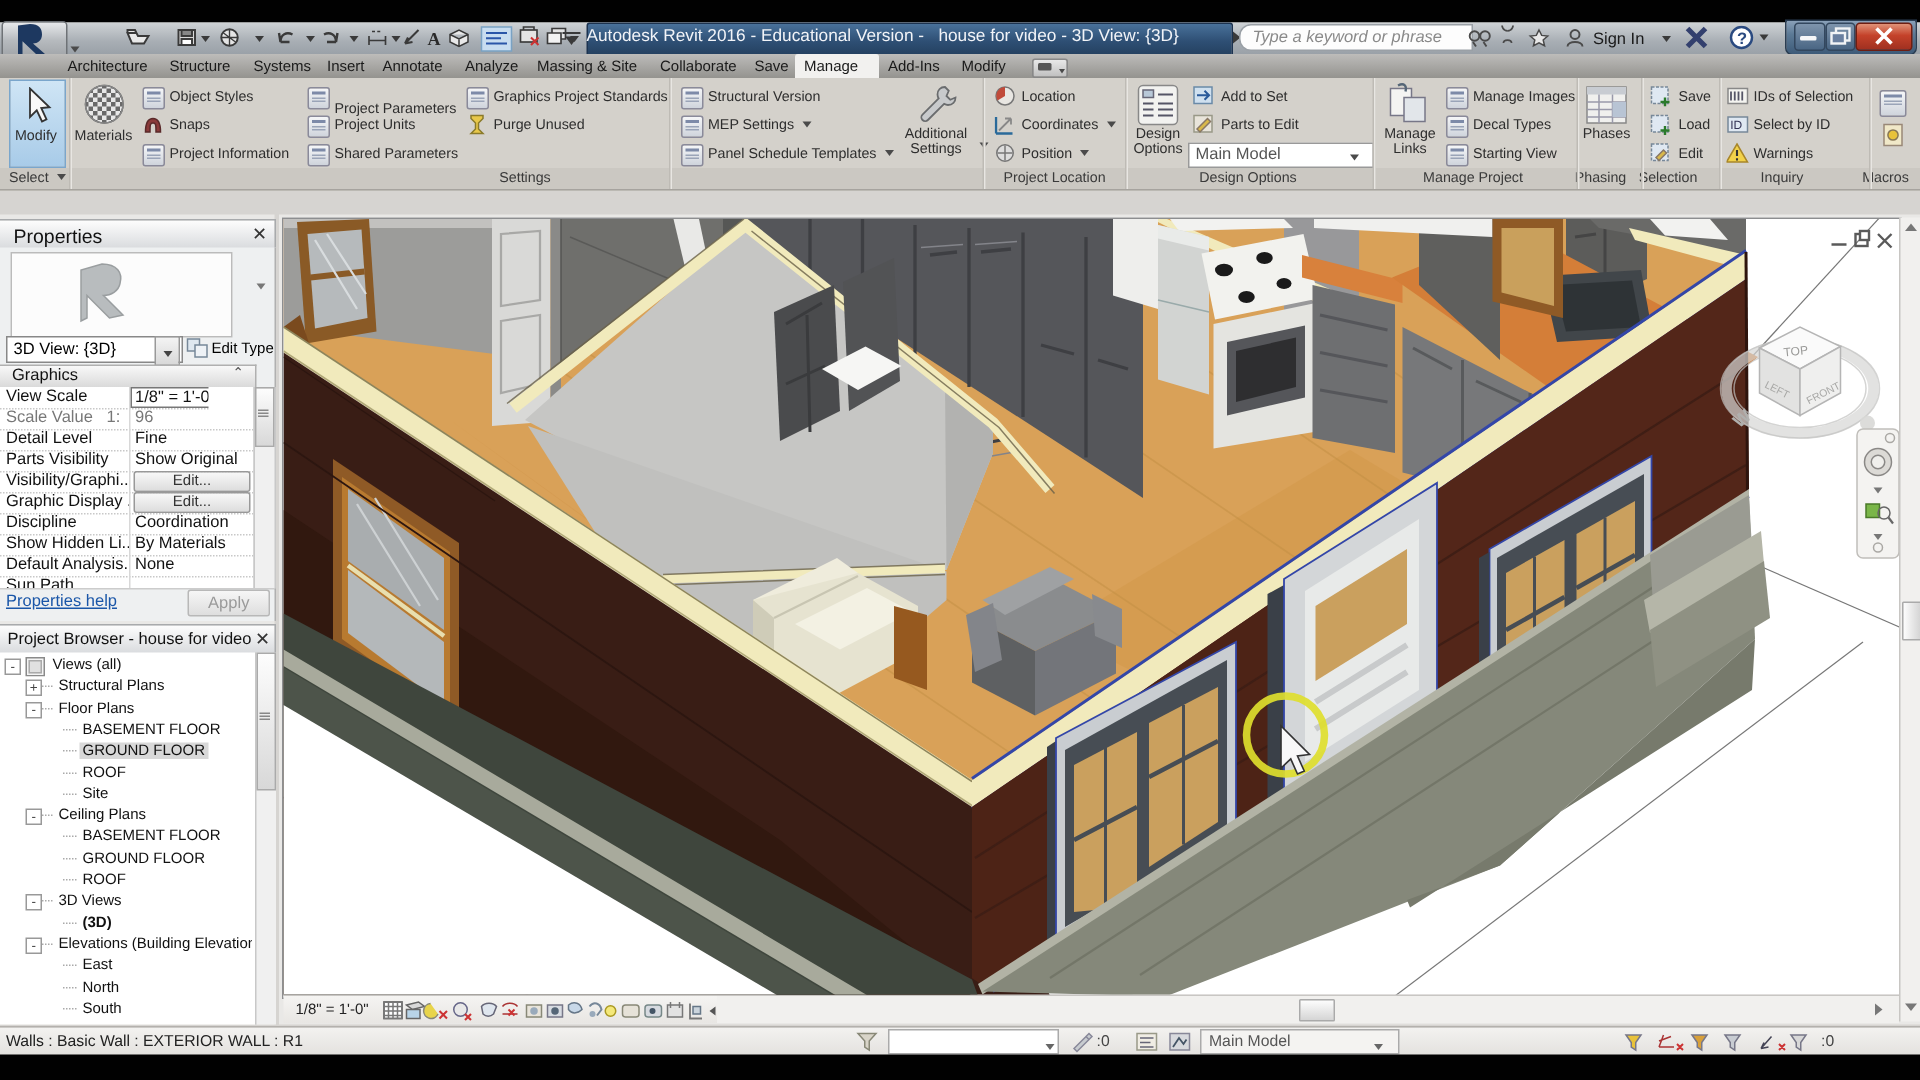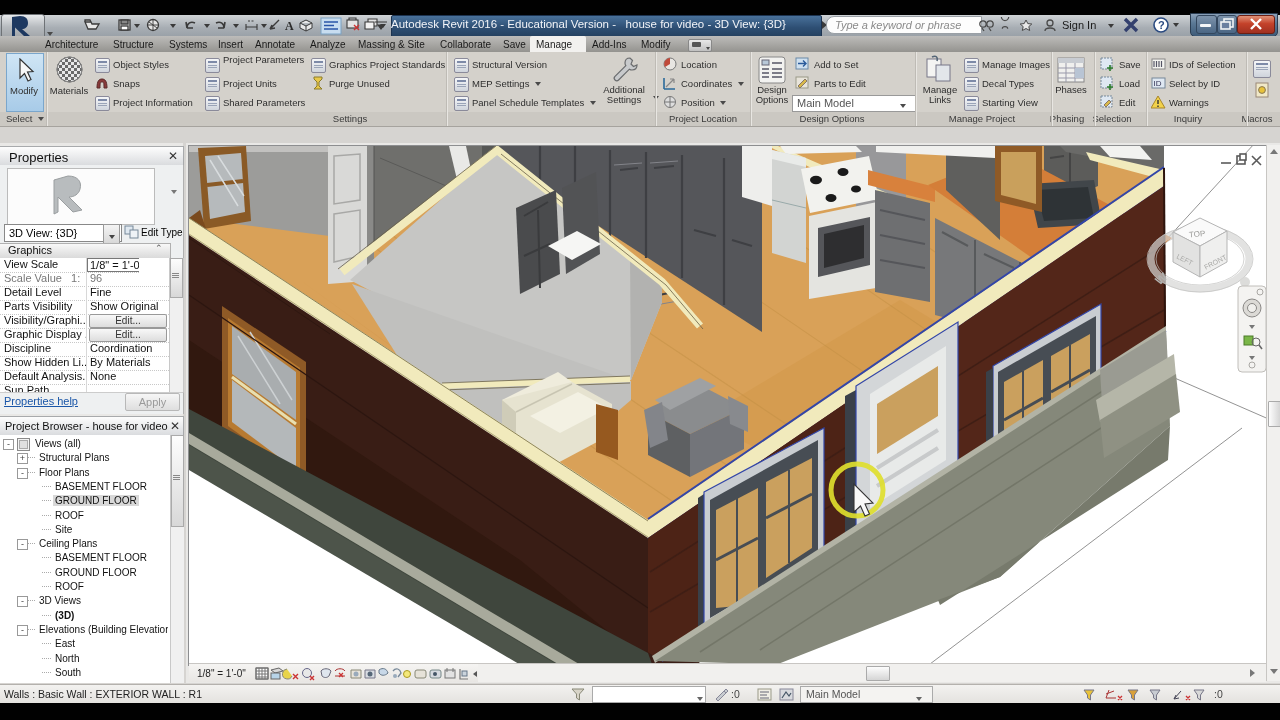--- a/index.html
+++ b/index.html
@@ -166,21 +166,21 @@
  <div class="ric" style="left:95px;top:6px"></div>
       <div class="ritem" style="left:113px;top:6px">Object Styles</div>
  <svg class="ab" style="left:95px;top:24px" width="14" height="14" viewBox="0 0 14 14">
         <path d="M2 12 C2 5 4 3 7 3 C10 3 12 5 12 12 L9 12 C9 7 9 6 7 6 C5 6 5 7 5 12 Z" fill="#8a3a3a" stroke="#5a2a2a"></path>
       </svg>
  <div class="ritem" style="left:113px;top:25px">Snaps</div>
  <div class="ric" style="left:95px;top:44px"></div>
       <div class="ritem" style="left:113px;top:44px">Project Information</div>
 
  <div class="ric" style="left:205px;top:6px"></div>
-      <div class="ritem" style="left:223px;top:1px">Project Parameters</div>
+      <div class="ritem" style="left:223px;top:14px">Project Parameters</div>
  <div class="ric" style="left:205px;top:25px"></div>
       <div class="ritem" style="left:223px;top:25px">Project Units</div>
  <div class="ric" style="left:205px;top:44px"></div>
       <div class="ritem" style="left:223px;top:44px">Shared Parameters</div>
 
  <div class="ric" style="left:311px;top:6px"></div>
       <div class="ritem" style="left:329px;top:6px">Graphics Project Standards</div>
  <svg class="ab" style="left:311px;top:24px" width="14" height="14" viewBox="0 0 14 14">
         <path d="M3 1 L11 1 L11 3 L8 6 L8 10 L11 13 L3 13 L6 10 L6 6 L3 3 Z" fill="#e8c84a" stroke="#8a7a2a"></path>
       </svg>

